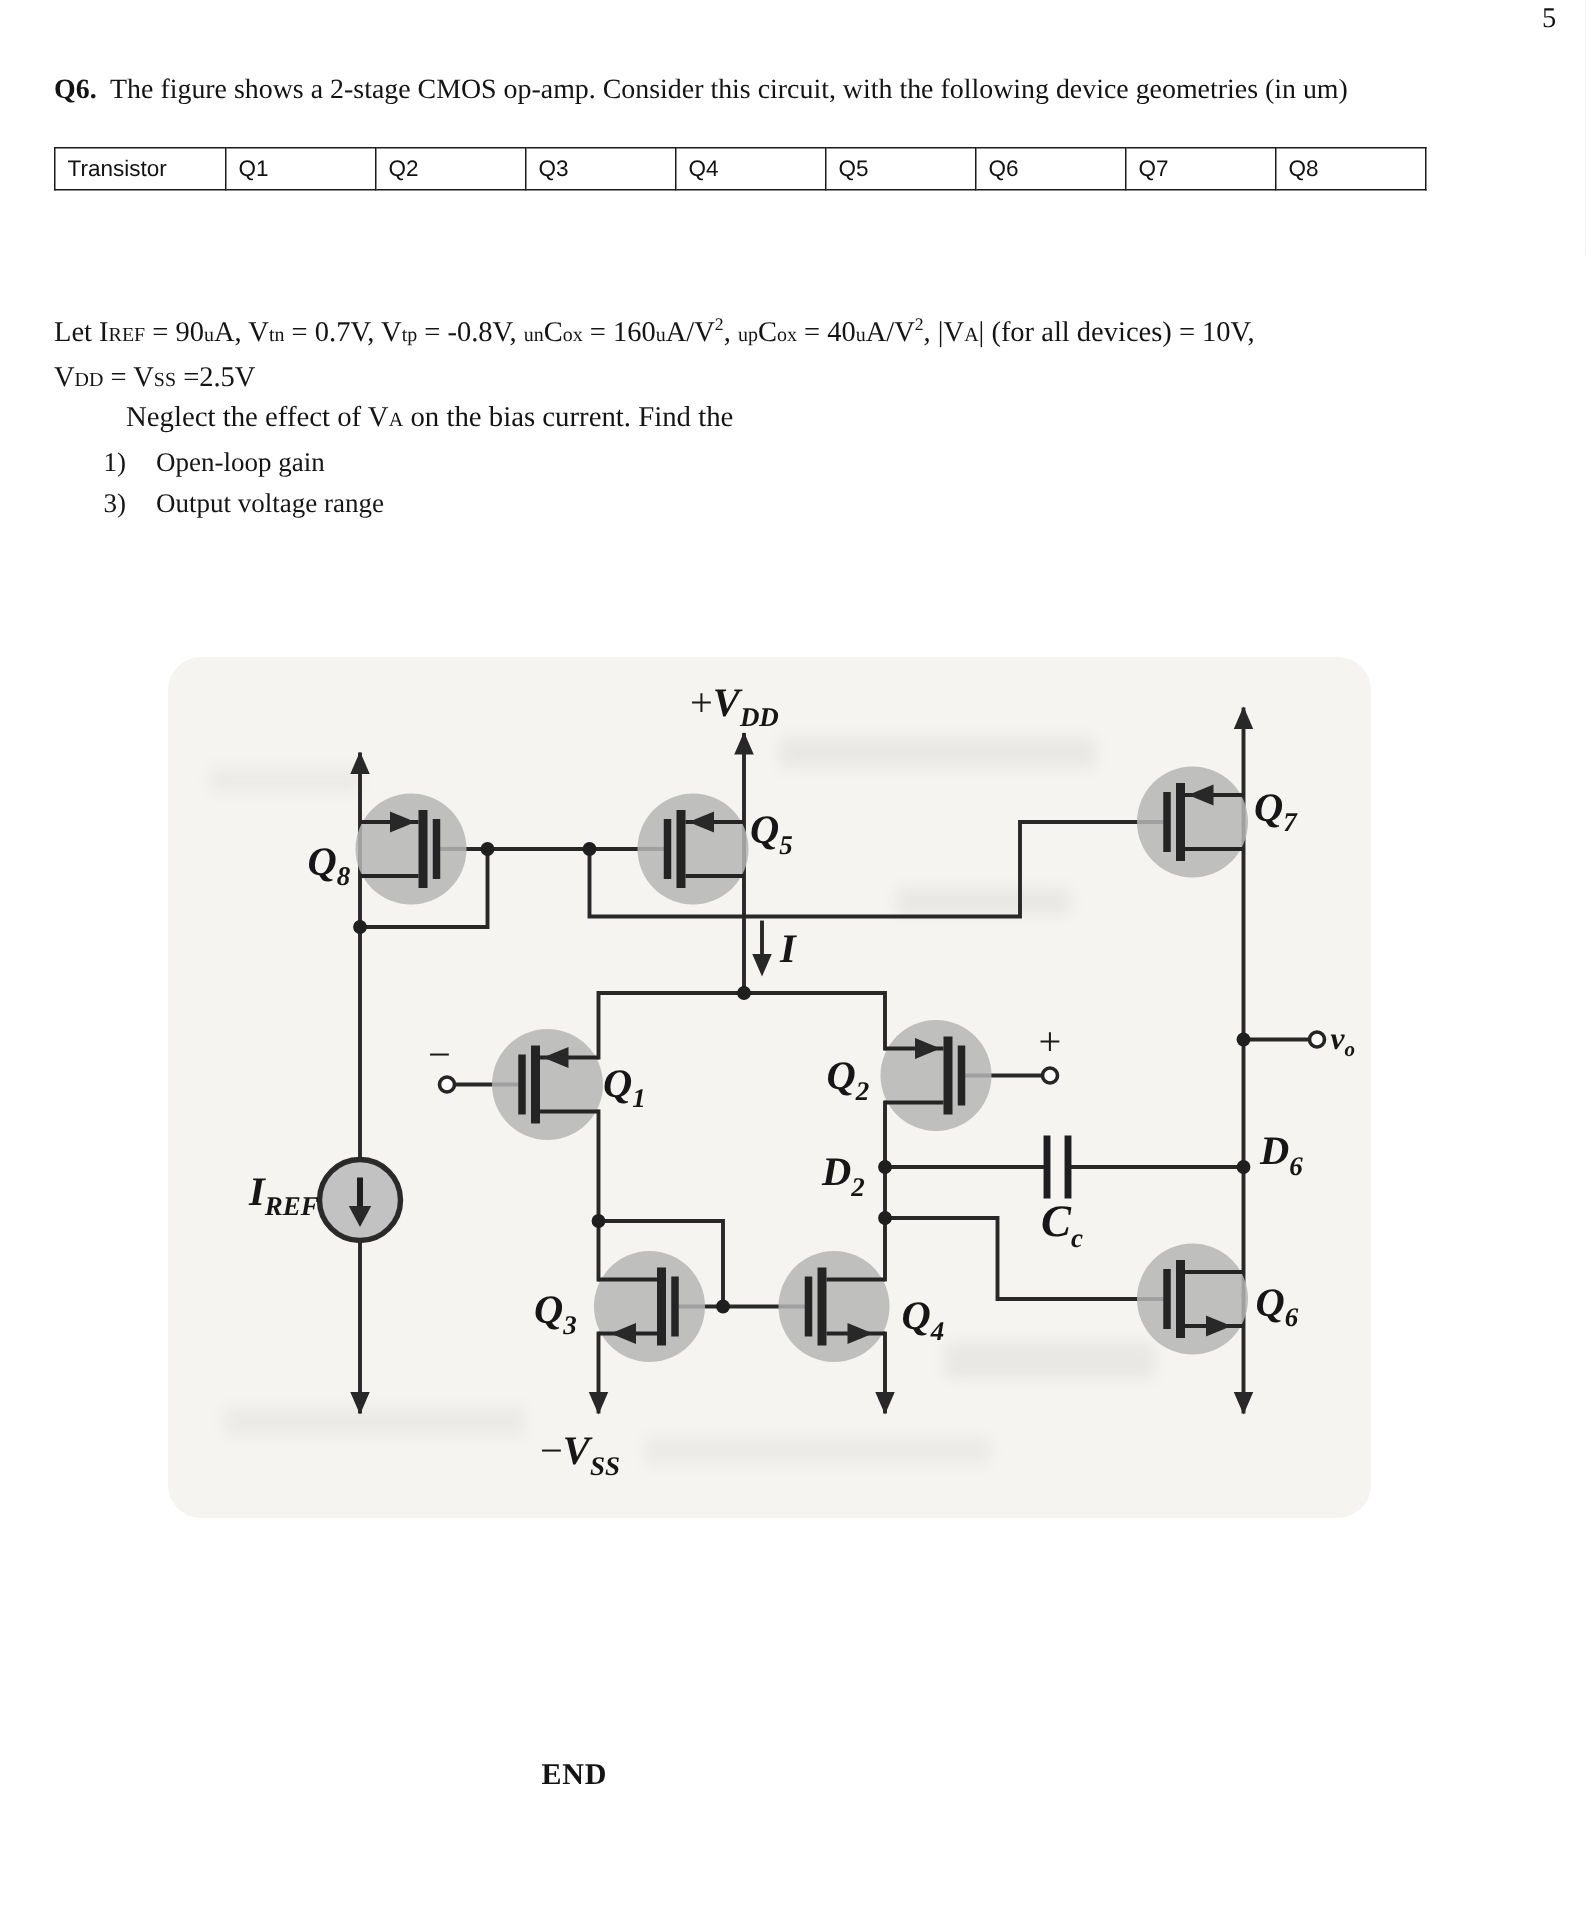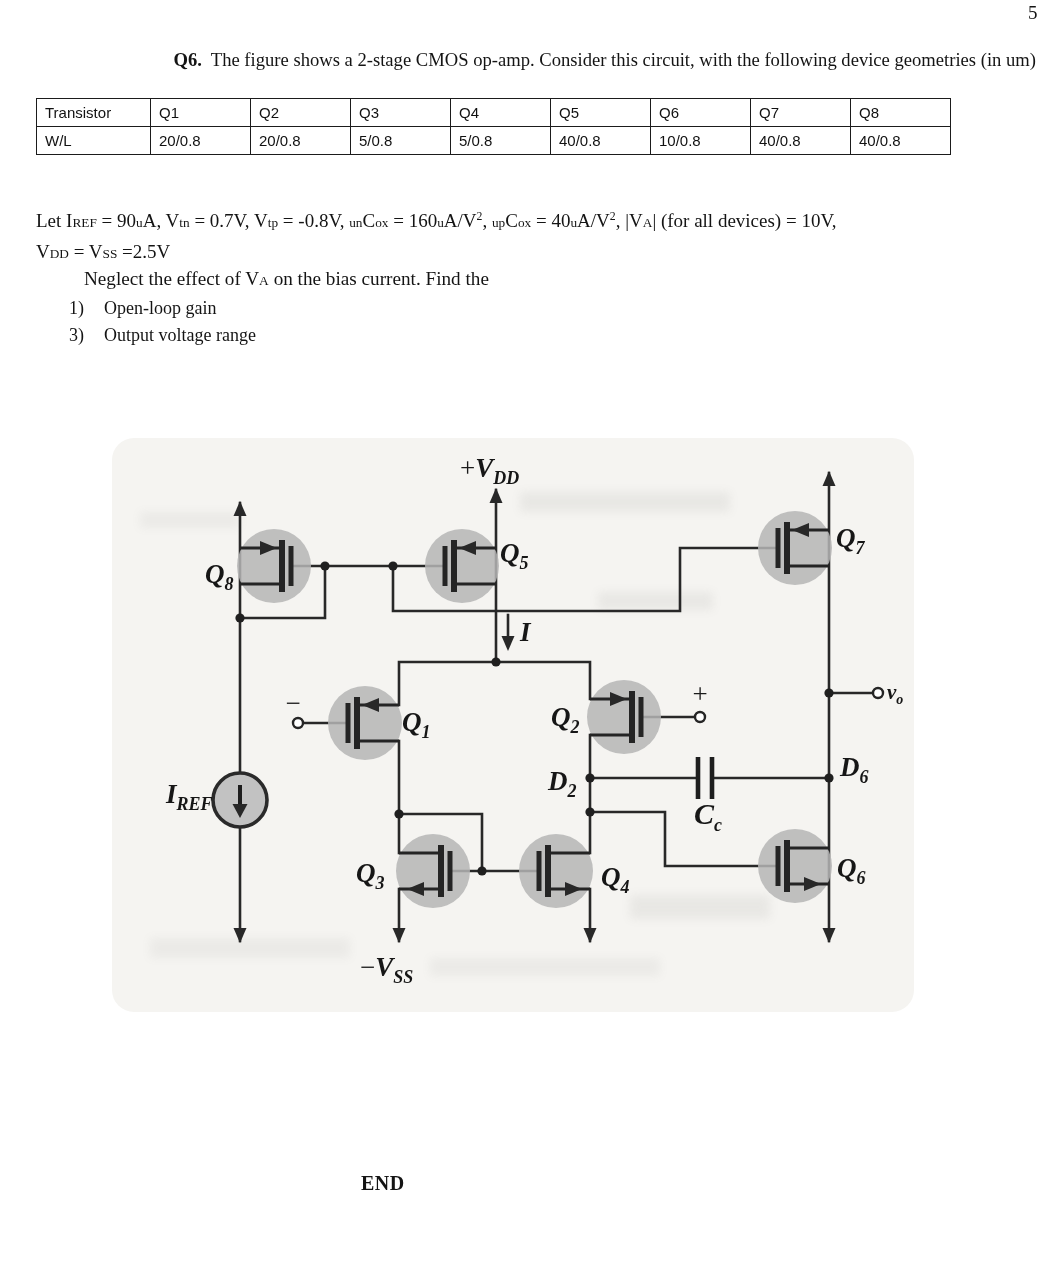--- a/index.html
+++ b/index.html
@@ -1,20 +1,20 @@
 <!DOCTYPE html>
 <html><head>
 <meta charset="utf-8">
 <style>
   html,body{margin:0;padding:0;background:#e8e8e8;}
   .page{position:relative;width:1057px;height:1276px;background:#ffffff;margin:0 auto;
         font-family:"Liberation Serif",serif;color:#141414;overflow:hidden;}
   .abs{position:absolute;}
   .pageno{left:1028px;top:2px;font-size:19px;}
-  .qline{left:36px;top:47px;width:1000px;font-size:18.6px;line-height:26px;text-align:right;}
+  .qline{left:36px;top:47px;width:1000px;font-size:18.6px;line-height:26px;}
   .b{font-weight:bold;}
   .sc{font-size:0.70em;}
   .sup{font-size:0.62em;vertical-align:super;}
   table.geom{left:36px;top:98px;border-collapse:collapse;table-layout:fixed;
      font-family:"Liberation Sans",sans-serif;font-size:15px;color:#111;}
   table.geom td{border:1.8px solid #1b1b1b;height:27px;padding:0 0 0 8px;vertical-align:middle;}
   .params{left:36px;top:202px;width:1005px;font-size:19px;line-height:29px;}
   .neglect{left:36px;top:268px;width:800px;font-size:19.2px;margin-left:48px;}
   .tasklist{left:69px;top:295px;font-size:18px;line-height:27px;}
   .tasklist .num{display:inline-block;min-width:24px;margin-right:11px;}
@@ -61,31 +61,20 @@
       <td>Transistor</td>
       <td>Q1</td>
       <td>Q2</td>
       <td>Q3</td>
       <td>Q4</td>
       <td>Q5</td>
       <td>Q6</td>
       <td>Q7</td>
       <td>Q8</td>
     </tr>
-    <tr>
-      <td>W/L</td>
-      <td>20/0.8</td>
-      <td>20/0.8</td>
-      <td>5/0.8</td>
-      <td>5/0.8</td>
-      <td>40/0.8</td>
-      <td>10/0.8</td>
-      <td>40/0.8</td>
-      <td>40/0.8</td>
-    </tr>
   </tbody>
     </table>
 
   <div class="abs params"><span>Let I</span><span class="sc">REF</span><span> = 90</span><span class="sc">u</span><span>A, V</span><span class="sc">tn</span><span> = 0.7V, V</span><span class="sc">tp</span><span> = -0.8V, </span><span class="sc">un</span><span>C</span><span class="sc">ox</span><span> = 160</span><span class="sc">u</span><span>A/V</span><span class="sup">2</span><span>, </span><span class="sc">up</span><span>C</span><span class="sc">ox</span><span> = 40</span><span class="sc">u</span><span>A/V</span><span class="sup">2</span><span>, |V</span><span class="sc">A</span><span>| (for all devices) = 10V,</span><br><span>V</span><span class="sc">DD</span><span> = V</span><span class="sc">SS</span><span> =2.5V</span></div>
 
   <div class="abs neglect"><span>Neglect the effect of V</span><span class="sc">A</span><span> on the bias current. Find the</span></div>
 
   <div class="abs tasklist">
     <div><span class="num">1)</span><span>Open-loop gain</span></div>
     <div><span class="num">3)</span><span>Output voltage range</span></div>

